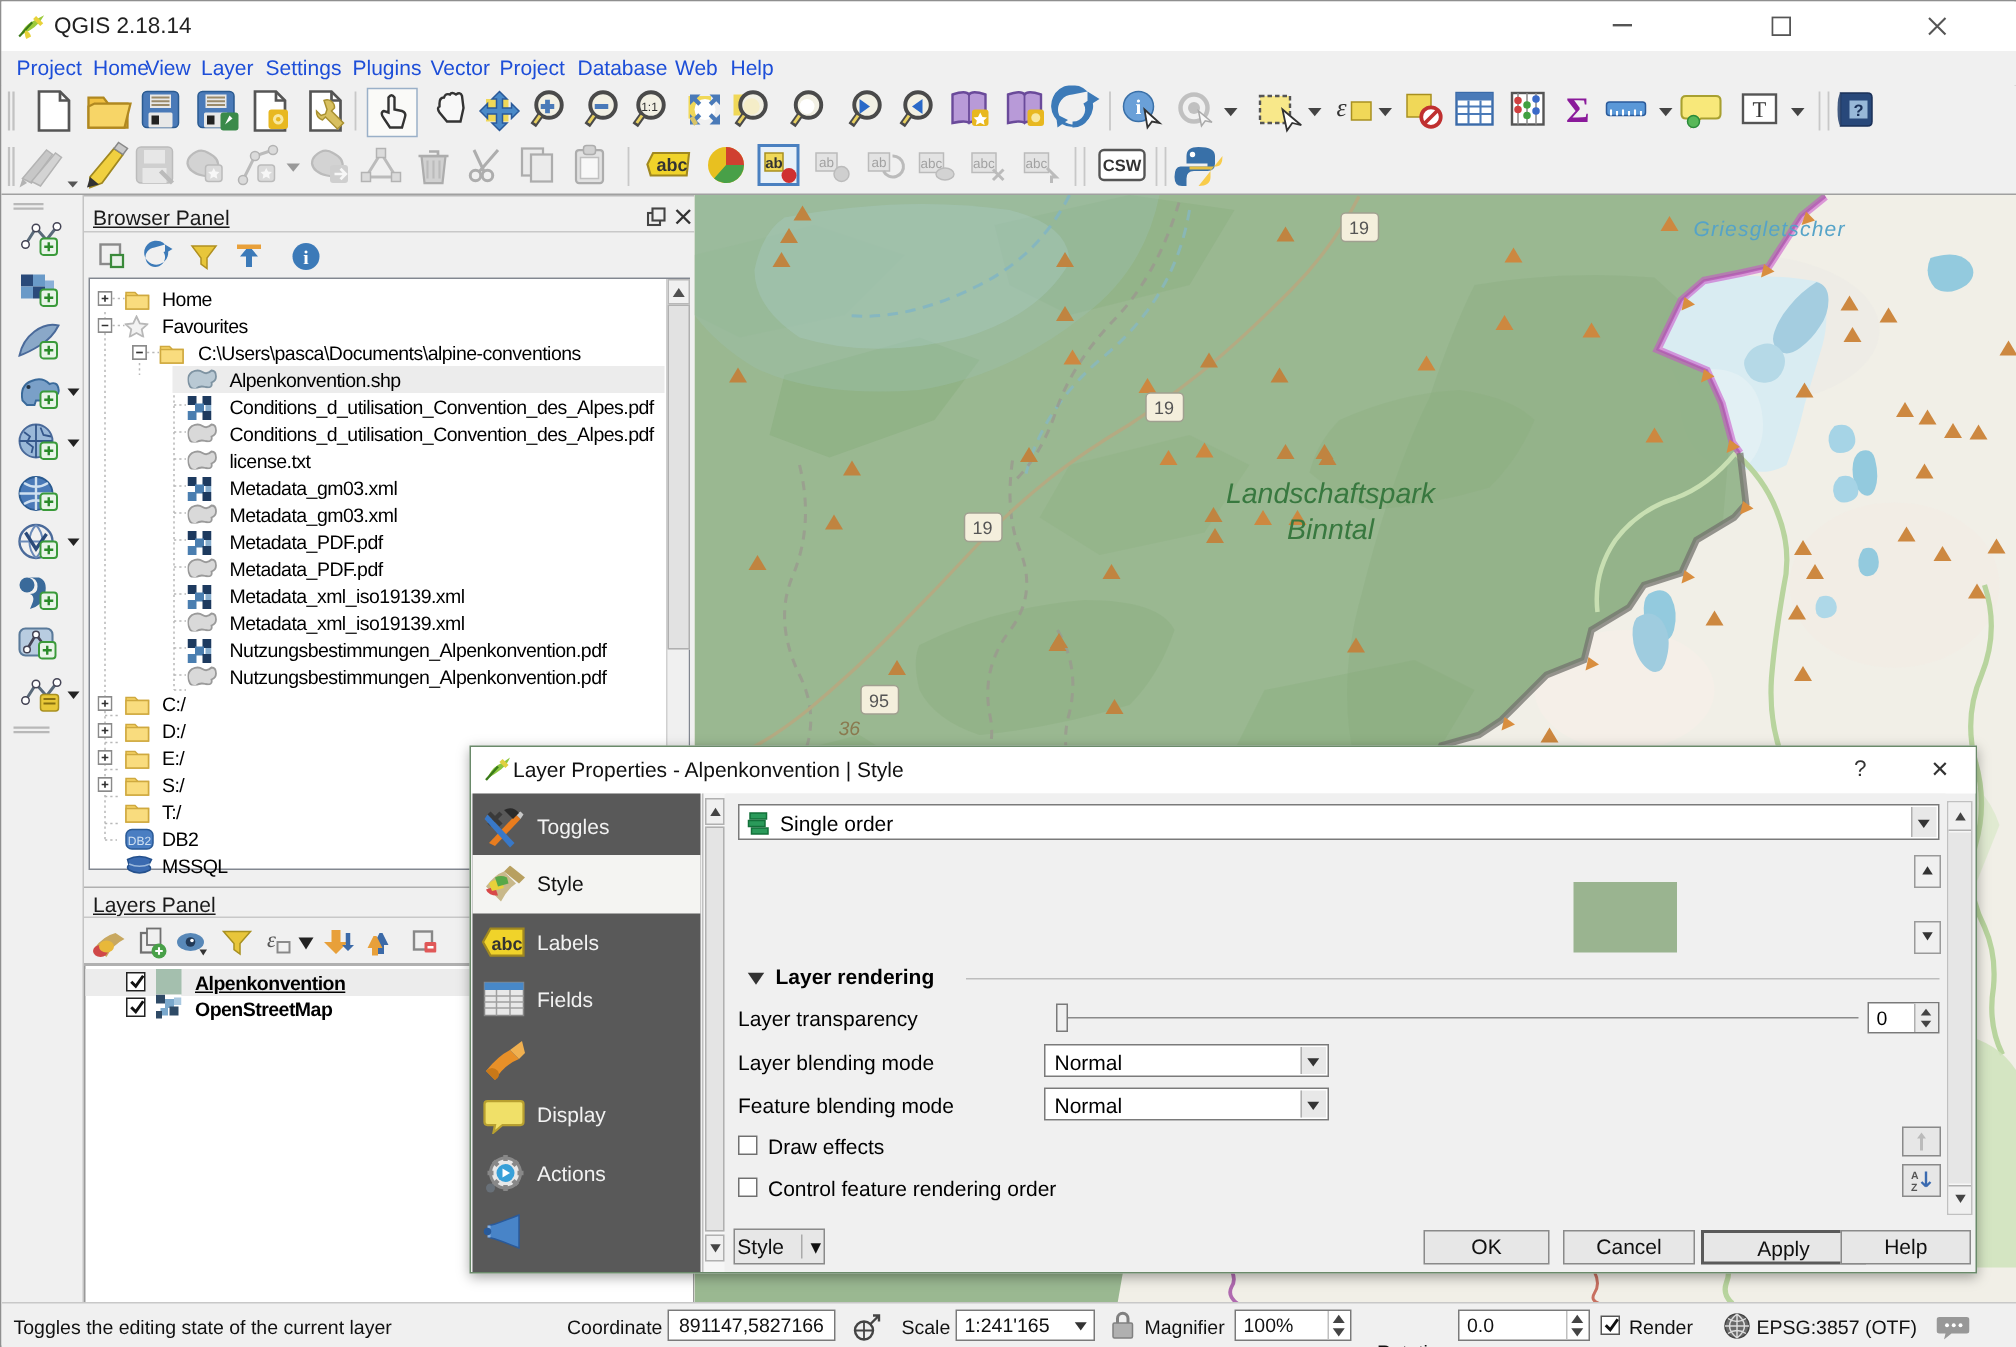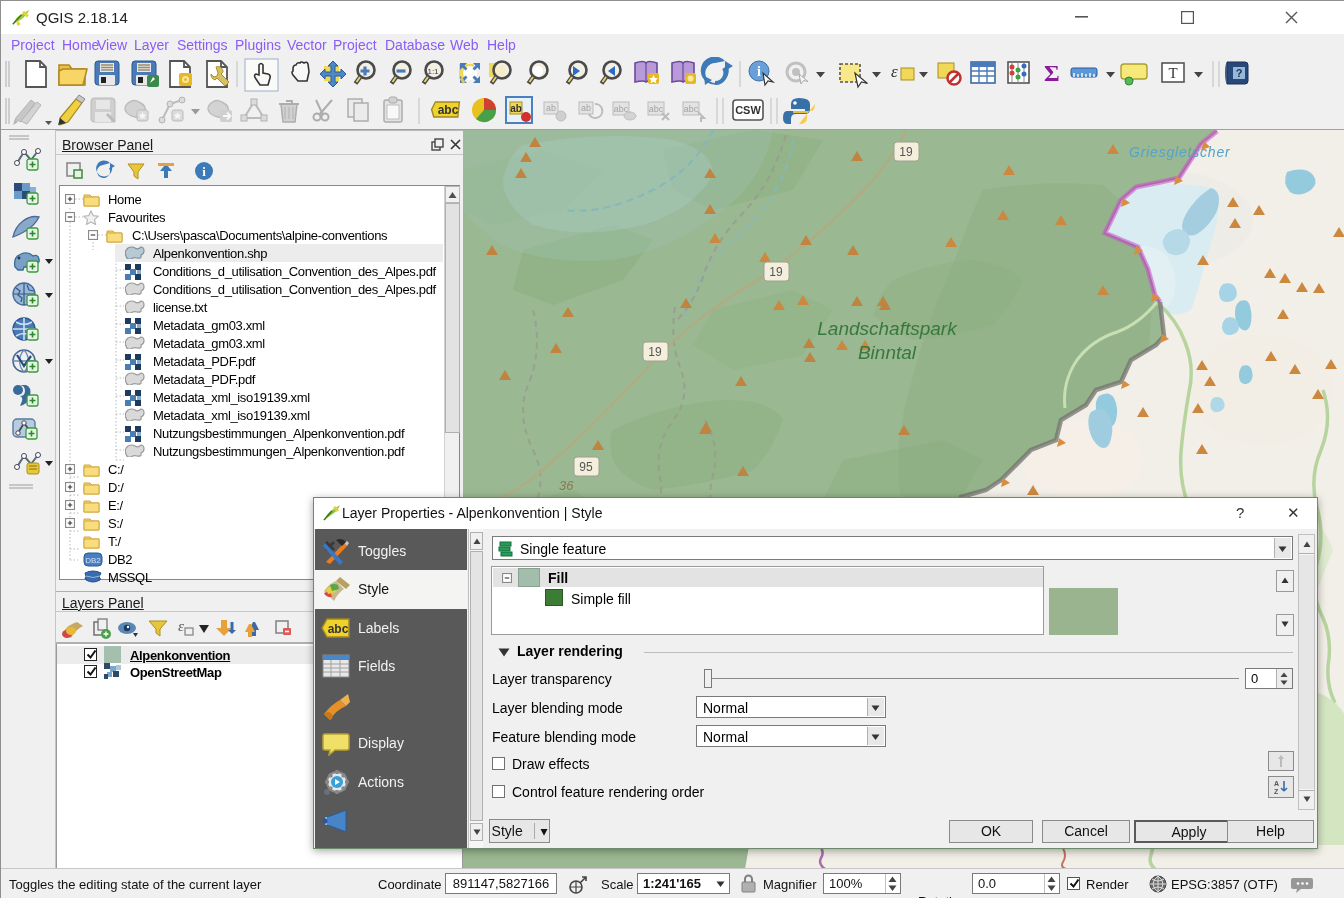--- a/index.html
+++ b/index.html
@@ -3,21 +3,21 @@
 <meta charset="utf-8">
 <style>
   * { margin:0; padding:0; box-sizing:border-box; }
   html,body { width:1344px; height:898px; overflow:hidden; font-family:"Liberation Sans", sans-serif; }
   #win { position:relative; width:1344px; height:898px; background:#f0f0f0; border:1px solid #8f8f8f; }
   .abs { position:absolute; }
   
   #titlebar { left:0; top:0; width:1344px; height:33px; background:#ffffff; }
   #titletext { left:35px; top:8px; font-size:15px; color:#222; }
   
-  #menubar { left:0; top:33px; width:1344px; height:23px; background:#f0f0f0; font-size:14px; color:#8b5cf6; }
+  #menubar { left:0; top:33px; width:1344px; height:23px; background:#f0f0f0; font-size:14px; color:#1d4ed8; }
   #menubar span { position:absolute; top:3px; }
   
   #tb1 { left:0; top:56px; width:1344px; height:37px; background:#f0f0f0; }
   #tb2 { left:0; top:93px; width:1344px; height:36px; background:#f0f0f0; border-bottom:1px solid #a0a0a0; }
   
   #leftbar { left:0; top:129px; width:55px; height:739px; background:#f0f0f0; border-right:1px solid #c4c4c4; }
   
   #browser { left:55px; top:129px; width:407px; height:459px; background:#f0f0f0; }
   #layers  { left:55px; top:588px; width:407px; height:280px; background:#f0f0f0; }
   .ptitle { font-size:14px; color:#1a1a1a;text-decoration:underline; }
@@ -910,21 +910,21 @@
   <div class="abs" id="status">
     <span class="abs" style="left:8px; top:8px;">Toggles the editing state of the current layer</span>
     <span class="abs" style="left:377px; top:8px;">Coordinate</span>
     <div class="abs sbox" style="left:444px; top:4px; width:112px; height:21px; text-align:center; line-height:19px;">891147,5827166</div>
     <svg class="abs" style="left:567px;top:6px;" width="20" height="20" viewBox="0 0 20 20">
         <circle cx="8" cy="12" r="6" fill="none" stroke="#444" stroke-width="1.6"></circle>
         <path d="M8 6 v12 M2 12 h12" stroke="#444" stroke-width="1.2"></path>
         <path d="M12 8 L18 2 M14 2 h4 v4" fill="none" stroke="#444" stroke-width="1.6"></path>
       </svg>
     <span class="abs" style="left:600px; top:8px;">Scale</span>
-    <div class="abs sbox" style="left:636px; top:4px; width:93px; height:21px; line-height:19px; padding-left:5px;font-weight:bold;">1:241'165
+    <div class="abs sbox" style="left:636px; top:4px; width:93px; height:21px; line-height:19px; padding-left:5px;">1:241'165
       <svg class="abs" style="right:4px;top:7px;" width="9" height="7">
           <path d="M0.5 0.5 h8 L4.5 6z" fill="#333"></path>
         </svg>
     </div>
     <svg class="abs" style="left:740px;top:5px;" width="15" height="19" viewBox="0 0 15 19">
         <rect x="1" y="8" width="13" height="10" rx="1" fill="#b0b0b0" stroke="#808080"></rect>
         <path d="M4 8 v-3 a3.5 3.5 0 0 1 7 0 v3" fill="none" stroke="#808080" stroke-width="2"></path>
       </svg>
     <span class="abs" style="left:762px; top:8px;">Magnifier</span>
     <div class="abs sbox" style="left:822px; top:4px; width:78px; height:21px; line-height:19px; padding-left:5px;">100%
@@ -1056,38 +1056,27 @@
     <div class="abs" style="left:170px;top:31px;width:813px;height:319px;background:#f0f0f0;">
 
       <div class="combo" style="left:8px;top:7px;width:801px;height:24px;">
         <svg class="abs" style="left:5px;top:4px;" width="16" height="16" viewBox="0 0 16 16">
             <g fill="#2a9a5a" stroke="#13703a" stroke-width="1">
               <rect x="2" y="1" width="11" height="4"></rect>
               <rect x="1" y="6" width="11" height="4"></rect>
               <rect x="3" y="11" width="11" height="4"></rect>
             </g>
           </svg>
-        <span class="abs" style="left:27px;top:4px;font-size:14px;">Single feature</span>
+        <span class="abs" style="left:27px;top:4px;font-size:14px;">Single order</span>
         <div class="carr"></div>
         <svg class="abs" style="right:5px;top:9px;" width="9" height="7">
             <path d="M0.5 0.5 L8.5 0.5 L4.5 6 Z" fill="#333"></path>
           </svg>
       </div>
 
-      <div class="abs" style="left:7px;top:37px;width:553px;height:69px;background:#fff;border:1px solid #9a9a9a;">
-        <div class="abs" style="left:1px;top:1px;width:550px;height:19px;background:#e3e3e3;"></div>
-        <svg class="abs" style="left:10px;top:6px;" width="10" height="10" viewBox="0 0 9 9">
-            <rect x="0.5" y="0.5" width="8" height="8" fill="#fff" stroke="#8a8a8a"></rect>
-            <path d="M2.5 4.5 h4" stroke="#333" stroke-width="1"></path>
-          </svg>
-        <div class="abs" style="left:26px;top:1px;width:22px;height:19px;background:#a2bdac;border:1px solid #8aa391;"></div>
-        <div class="abs" style="left:56px;top:3px;font-size:14px;font-weight:bold;">Fill</div>
-        <div class="abs" style="left:53px;top:22px;width:18px;height:17px;background:#3d7c35;border:1px solid #2a5a24;"></div>
-        <div class="abs" style="left:79px;top:24px;font-size:14px;">Simple fill</div>
-      </div>
 
       <div class="abs" style="left:565px;top:59px;width:69px;height:47px;background:#9ab490;"></div>
 
       <div class="abs" style="left:792px;top:37px;width:18px;height:100px;">
         <div class="abs" style="left:0;top:4px;width:18px;height:22px;background:#f0f0f0;border:1px solid #9a9a9a;"></div>
         <svg class="abs" style="left:5px;top:11px;" width="8" height="7">
             <path d="M4 0.5 L7.5 6 L0.5 6 Z" fill="#333"></path>
           </svg>
         <div class="abs" style="left:0;top:48px;width:18px;height:22px;background:#f0f0f0;border:1px solid #9a9a9a;"></div>
         <svg class="abs" style="left:5px;top:55px;" width="8" height="7">

